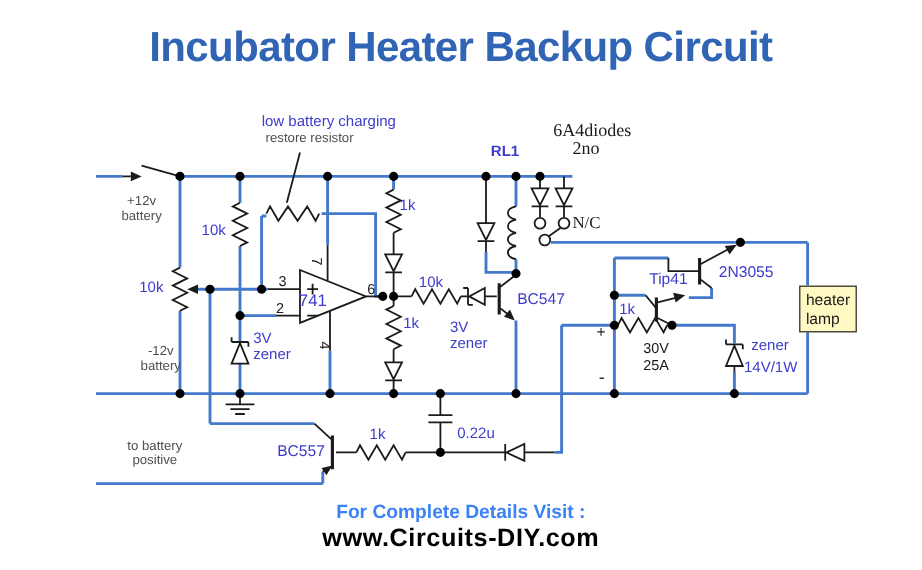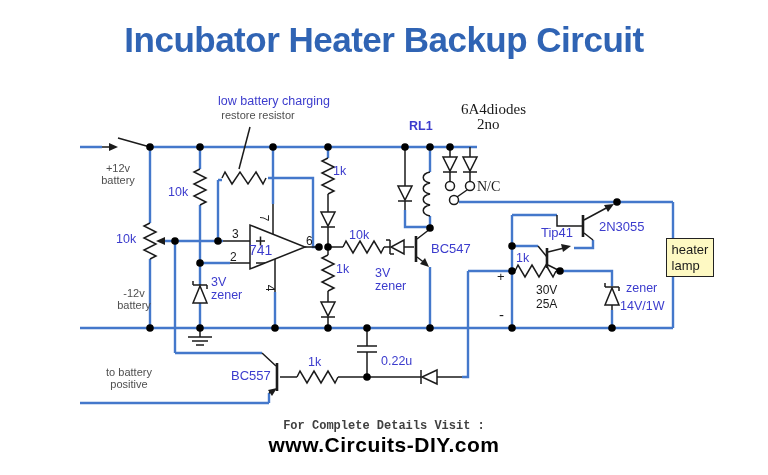--- a/index.html
+++ b/index.html
@@ -12,21 +12,21 @@
   .lbl-dark{position:absolute;font-size:11px;color:#4f4f4f;white-space:pre-line;
             line-height:1.1;text-align:center;}
   .lbl-serif{position:absolute;font-family:"Liberation Serif",serif;font-size:15px;color:#1a1a1a;}
   .pin{position:absolute;font-size:12px;color:#1a1a1a;}
   .rot{transform:rotate(90deg);}
   .big{font-size:14px;}
   #heater-box{position:absolute;left:650px;top:238px;width:46px;height:37px;border:1.6px solid #222;
               background:#fef9c3;display:flex;align-items:center;justify-content:center;text-align:left;
               font-size:13px;color:#1a1a1a;white-space:pre-line;line-height:1.2;margin-left:16px;}
   #footer{position:absolute;left:0;top:419px;width:768px;text-align:center;}
-  #footer .f1{font-size:12px;font-weight:bold;color:#404040;font-family:Liberation Mono, monospace;}
+  #footer .f1{font-size:16px;font-weight:bold;color:#3b82f6;}
   #footer .f2{font-size:21px;font-weight:bold;color:#000000;letter-spacing:0.5px;}
   .wire{stroke:#4478cb;stroke-width:2.4;fill:none;}
   .blk{stroke:#1b1b1b;stroke-width:1.5;fill:none;}
   .bar{stroke:#1b1b1b;stroke-width:2.6;fill:none;}
   .tri{fill:#fff;stroke:#1b1b1b;stroke-width:1.5;}
   .arr{fill:#1b1b1b;stroke:none;}
   .dot{fill:#000;stroke:none;}
   .contact{fill:#fff;stroke:#1b1b1b;stroke-width:1.5;}
 </style>
 </head>

